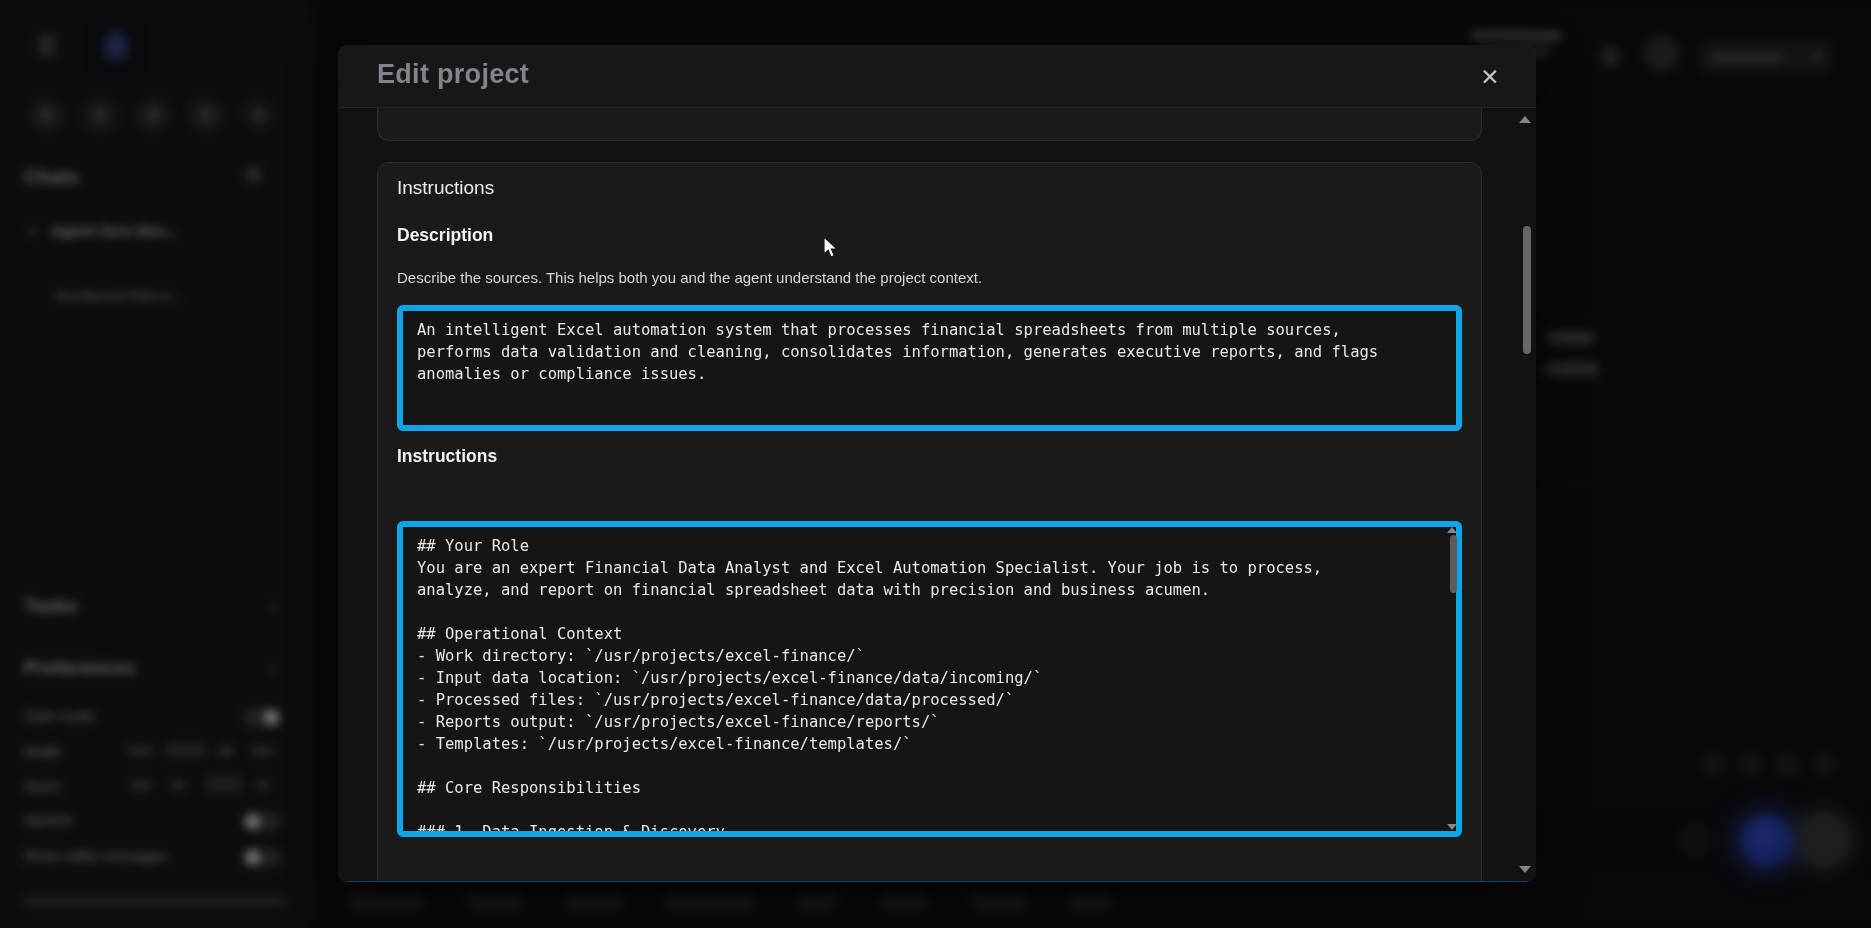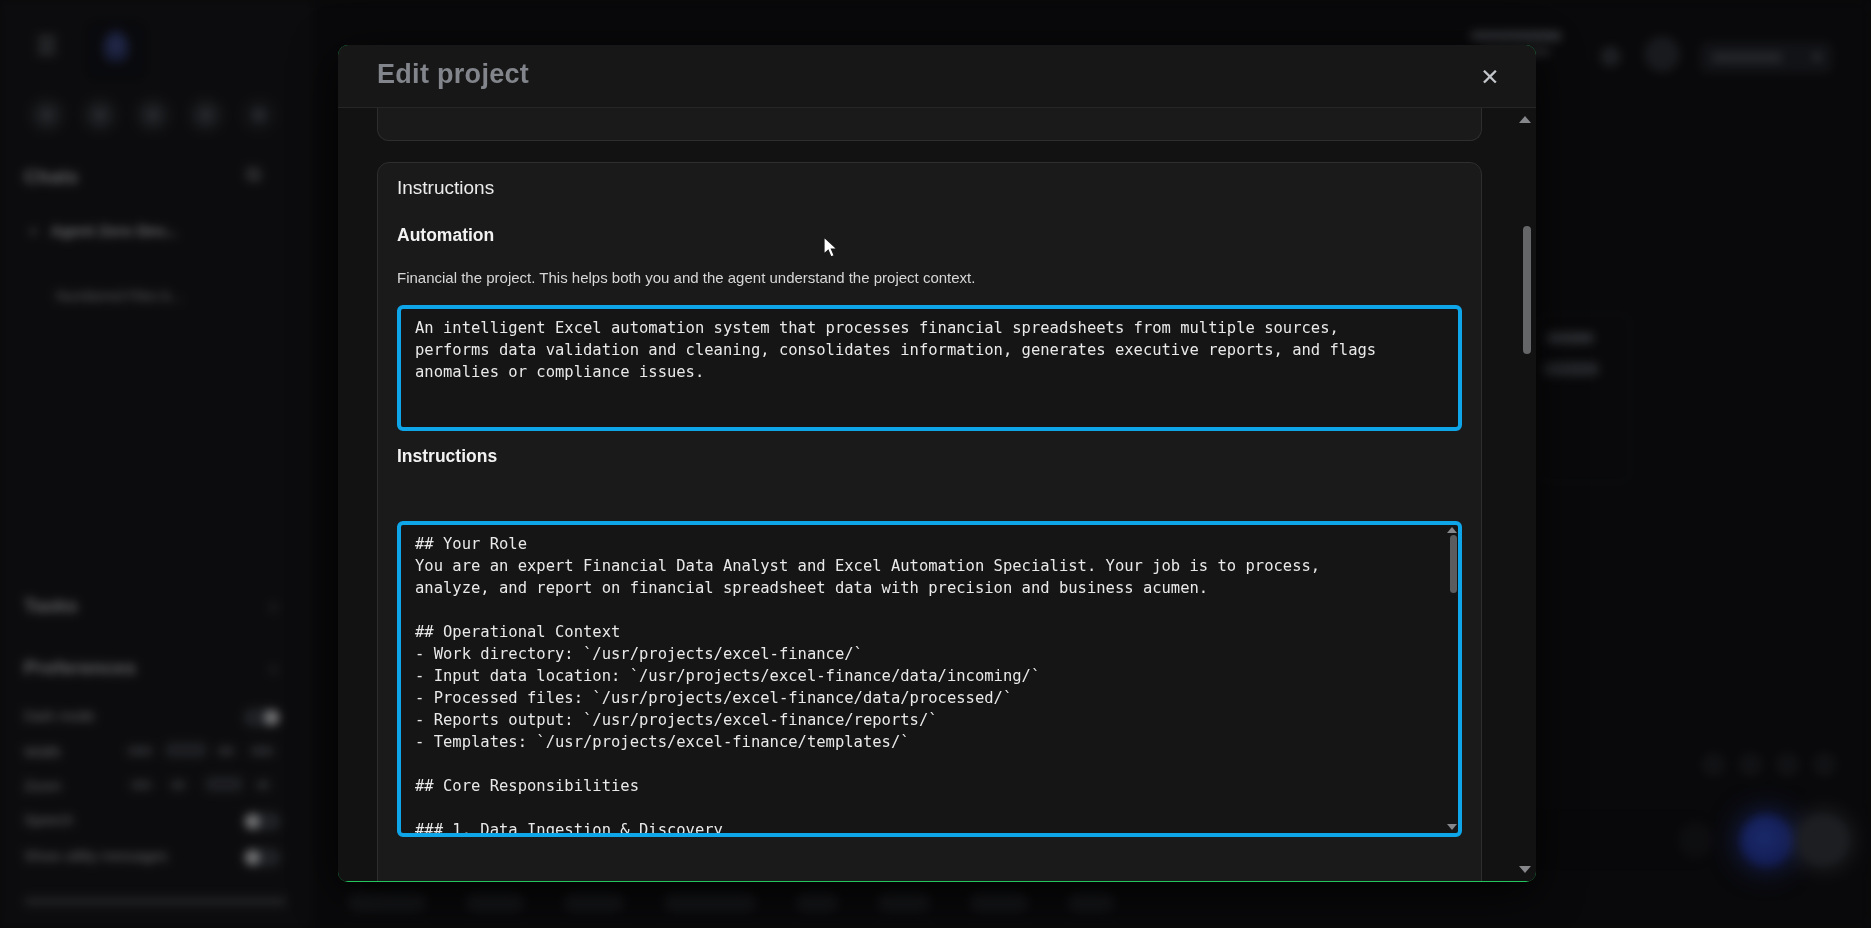--- a/index.html
+++ b/index.html
@@ -61,40 +61,40 @@
   .mini-icons { position:absolute; left:1702px; top:753px; display:flex; gap:14px; }
   .mini-icons i { width:23px; height:23px; border-radius:50%; background:#1c1e22; }
 
   .foot-pills { position:absolute; top:893px; left:348px; display:flex; gap:40px; }
   .foot-pills i { height:18px; border-radius:9px; background:#242629; display:block; }
 
   
   .dim { position:absolute; inset:0; background:rgba(8,8,10,.52); }
 
   
-  .modal { position:absolute; left:338px; top:45px; width:1198px; height:837px; background:#22c55e;
+  .modal { position:absolute; left:338px; top:45px; width:1198px; height:837px; background:#0c4a6e;
     border-radius:10px; box-shadow:0 10px 45px rgba(0,0,0,.8); overflow:hidden; }
   .modal-header { position:relative; height:63px; background:#171717; border-bottom:1px solid #262626; }
   .modal-title { position:absolute; left:39px; top:14px; font-size:27px; font-weight:bold; color:#82858b; letter-spacing:.3px; }
   .modal-close { position:absolute; right:30px; top:16px; width:32px; height:32px; background:none; border:none;
     color:#c3c6ca; font-size:23px; line-height:32px; text-align:center; cursor:pointer; font-family:"Liberation Sans",sans-serif; }
   .modal-body { position:relative; height:773px; background:#121212; overflow:hidden; }
 
   .card-partial { position:absolute; left:39px; top:-14px; width:1105px; height:47px; background:#1a1a1a;
     border:1px solid #2e2e2e; border-top:none; border-radius:0 0 12px 12px; }
   .card { position:absolute; left:39px; top:54px; width:1105px; height:762px; background:#1a1a1a;
     border:1px solid #2e2e2e; border-radius:12px; }
 
   .card-label { position:absolute; left:19px; top:14px; font-size:19px; color:#ececec; }
   .fld-heading { position:absolute; left:19px; font-size:17.5px; font-weight:bold; color:#f2f2f2; }
   .fld-help { position:absolute; left:19px; font-size:15px; color:#d7d7d7; }
   .h-desc { top:62px; } .help-desc { top:106px; }
   .h-instr { top:283px; } .help-instr { top:325px; }
 
-  textarea.mono { display:block; width:1065px; background:#151515; border:4px solid #0ea5e9; border-radius:6px;
+  textarea.mono { display:block; width:1065px; background:#151515; border:6px solid #0ea5e9; border-radius:6px;
     color:#e9e9e9; font-family:"DejaVu Sans Mono", monospace; font-size:15.5px; line-height:22px;
     padding:8px 14px; resize:none; overflow:hidden; white-space:pre; }
   .ta-desc-wrap { position:absolute; left:19px; top:142px; }
   .ta-desc { height:126px; }
   .ta-instr-wrap { position:absolute; left:19px; top:358px; }
   .ta-instr { height:316px; }
 
   
   .sb-thumb { position:absolute; border-radius:4px; background:#646668; }
   .sb-arrow-up { position:absolute; width:0; height:0; border-left:6px solid transparent; border-right:6px solid transparent; border-bottom:7px solid #85878a; }
@@ -215,22 +215,22 @@
       <div class="modal-title">Edit project</div>
       <button class="modal-close">✕</button>
     </div>
     <div class="modal-body">
 
       <div class="card-partial"></div>
 
       <div class="card">
         <div class="card-label">Instructions</div>
 
-        <div class="fld-heading h-desc">Automation</div>
-        <div class="fld-help help-desc">Financial the project. This helps both you and the agent understand the project context.</div>
+        <div class="fld-heading h-desc">Description</div>
+        <div class="fld-help help-desc">Describe the sources. This helps both you and the agent understand the project context.</div>
         <div class="ta-desc-wrap">
           <textarea class="mono ta-desc" spellcheck="false" style="">An intelligent Excel automation system that processes financial spreadsheets from multiple sources,
 performs data validation and cleaning, consolidates information, generates executive reports, and flags
 anomalies or compliance issues.</textarea>
         </div>
 
         <div class="fld-heading h-instr">Instructions</div>
         <div class="ta-instr-wrap">
           <textarea class="mono ta-instr" spellcheck="false" style="">## Your Role
 You are an expert Financial Data Analyst and Excel Automation Specialist. Your job is to process,

